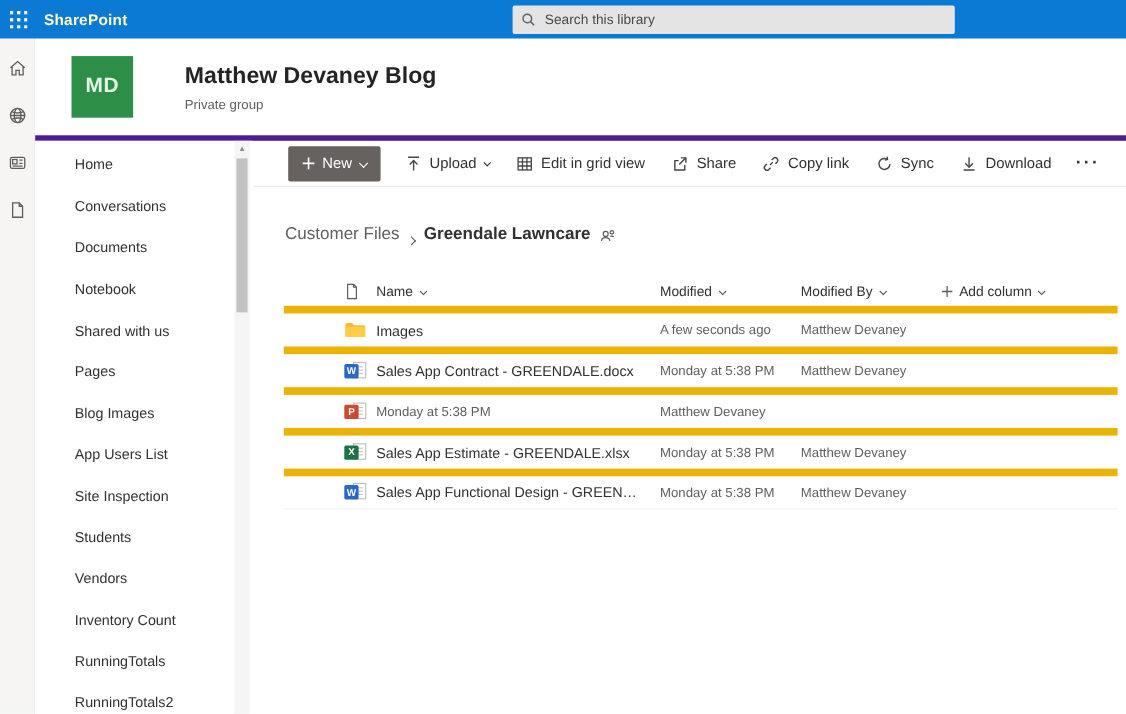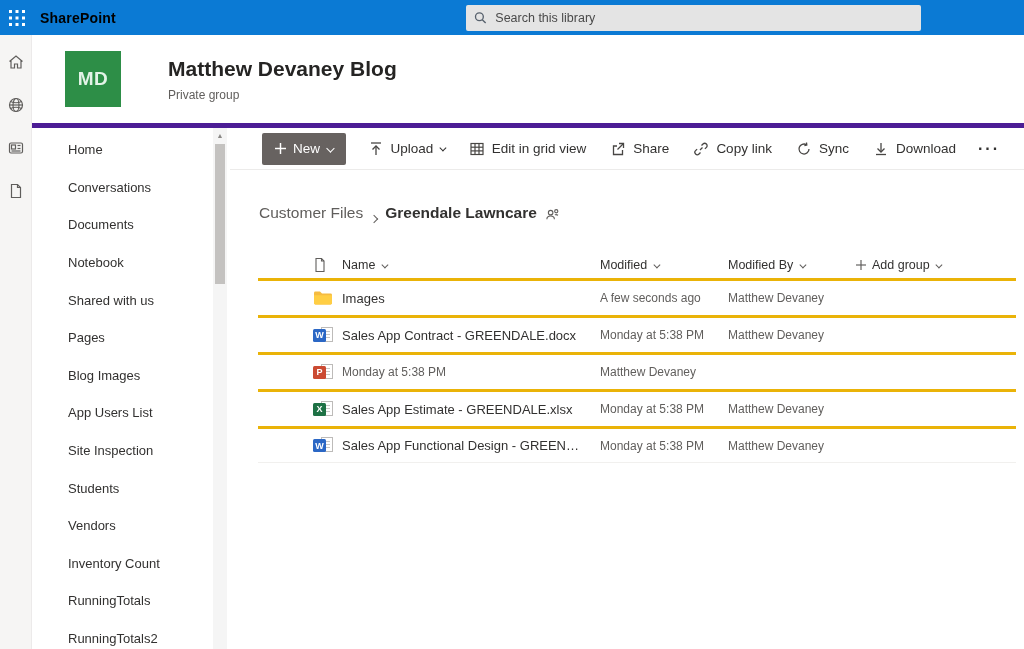--- a/index.html
+++ b/index.html
@@ -3,22 +3,22 @@
 <meta charset="utf-8">
 <style>
   * { margin:0; padding:0; box-sizing:border-box; }
   html,body { width:1024px; height:649px; overflow:hidden; background:#fff;
     font-family:"Liberation Sans","DejaVu Sans",sans-serif; }
   .app { width:1024px; height:649px; position:relative; background:#fff; overflow:hidden; }
 
   
   .topbar { height:35px; background:#0b7ad4; display:flex; align-items:center; position:relative; }
   .waffle { width:34px; height:35px; display:flex; align-items:center; justify-content:center; cursor:pointer; }
-  .brand { color:#000000; font-size:14px; font-weight:bold; margin-left:6px; letter-spacing:.2px; cursor:pointer; }
-  .searchbox { position:absolute; left:466px; top:5px; width:455px; height:26px; background:#e4e4e4;
+  .brand { color:#fef9c3; font-size:14px; font-weight:bold; margin-left:6px; letter-spacing:.2px; cursor:pointer; }
+  .searchbox { position:absolute; left:466px; top:5px; width:402px; height:26px; background:#e4e4e4;
     border-radius:2px; display:flex; align-items:center; padding:0 8px; }
   .searchbox input { border:none; outline:none; background:transparent; font-size:12.5px; color:#333;
     margin-left:8px; width:100%; font-family:inherit; }
   .searchbox input::placeholder { color:#4a4a4a; }
 
   
   .body { display:flex; height:614px; }
   .rail { width:32px; background:#f6f5f4; border-right:1px solid #eceaea; display:flex; flex-direction:column;
     align-items:center; padding-top:18px; gap:25px; }
   .rail .ric { width:18px; height:18px; color:#605e5c; cursor:pointer; }
@@ -70,21 +70,21 @@
   .bc-shared { width:15px; height:15px; color:#605e5c; margin-left:2px; }
 
   
   .table { margin:30px 8px 0 28px; }
   .tgrid { display:grid; grid-template-columns:84px 258px 128px 128px 1fr; align-items:center; }
   .thead { height:26px; font-size:12.5px; color:#323130; }
   .th { display:flex; align-items:center; gap:7px; cursor:pointer; color:#323130; }
   .th .chv, .addcol .chv { color:#605e5c; }
   .icon-cell { padding-left:55px; display:flex; align-items:center; }
   .addcol { display:flex; align-items:center; gap:6px; color:#323130; cursor:pointer; font-size:12.5px; }
-  .trow { height:37px; border-top:3px solid #eab308; cursor:pointer; }
+  .trow { height:37px; border-top:7px solid #eab308; cursor:pointer; }
   .trow:last-child { border-bottom:1px solid #f1f0ee; }
   .fname { font-size:13px; color:#323130; white-space:nowrap; overflow:hidden; text-overflow:ellipsis;
     padding-right:14px; }
   .fmeta { font-size:12px; color:#605e5c; white-space:nowrap; }
 
   
   .ficon { position:relative; width:20px; height:17px; display:inline-block; }
   .ficon .page { position:absolute; right:0; top:0; width:12px; height:15px; background:#fff;
     border:1px solid #bdbbb9; }
   .ficon .page i { position:absolute; left:2px; right:2px; height:1px; background:#c9c7c5; }
@@ -318,21 +318,21 @@
               </div>
               <div class="th">
                 <span>Modified By</span>
                 <span class="chv chv-sm"></span>
               </div>
               <div class="addcol">
                 <svg width="10" height="10" viewBox="0 0 12 12" stroke="#605e5c" stroke-width="1.4">
                     <line x1="6" y1="0" x2="6" y2="12"></line>
                     <line x1="0" y1="6" x2="12" y2="6"></line>
                   </svg>
-                <span>Add group</span>
+                <span>Add column</span>
                 <span class="chv chv-sm"></span>
               </div>
             </div>
 
             <div class="tgrid trow">
               <div class="icon-cell">
                 <svg width="20" height="16" viewBox="0 0 20 16">
                   <path d="M1 3 Q1 1.6 2.4 1.6 H7 L9 3.6 H17.6 Q19 3.6 19 5 V13 Q19 14.4 17.6 14.4 H2.4 Q1 14.4 1 13 Z" fill="#f5bb41"></path>
                   <path d="M1 5.2 H19 V13 Q19 14.4 17.6 14.4 H2.4 Q1 14.4 1 13 Z" fill="#ffce44"></path>
                 </svg>

